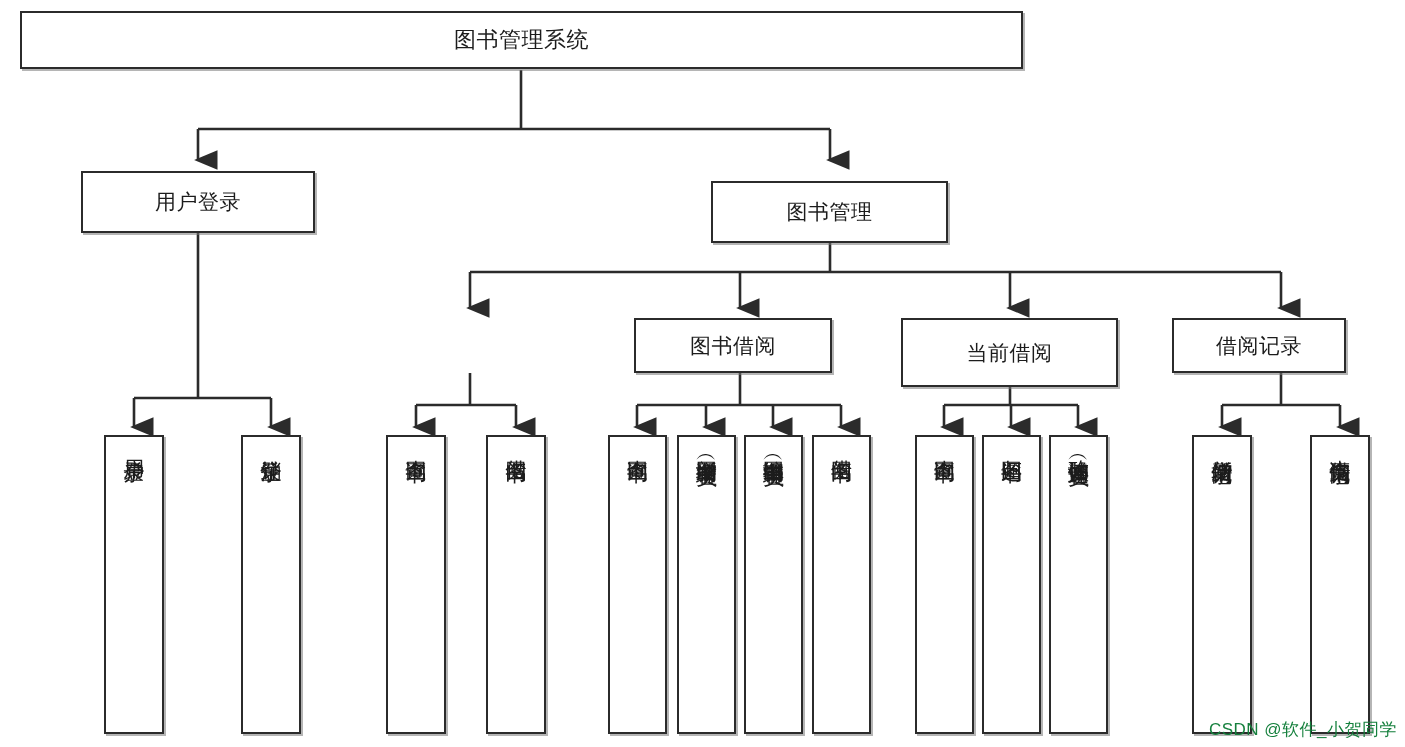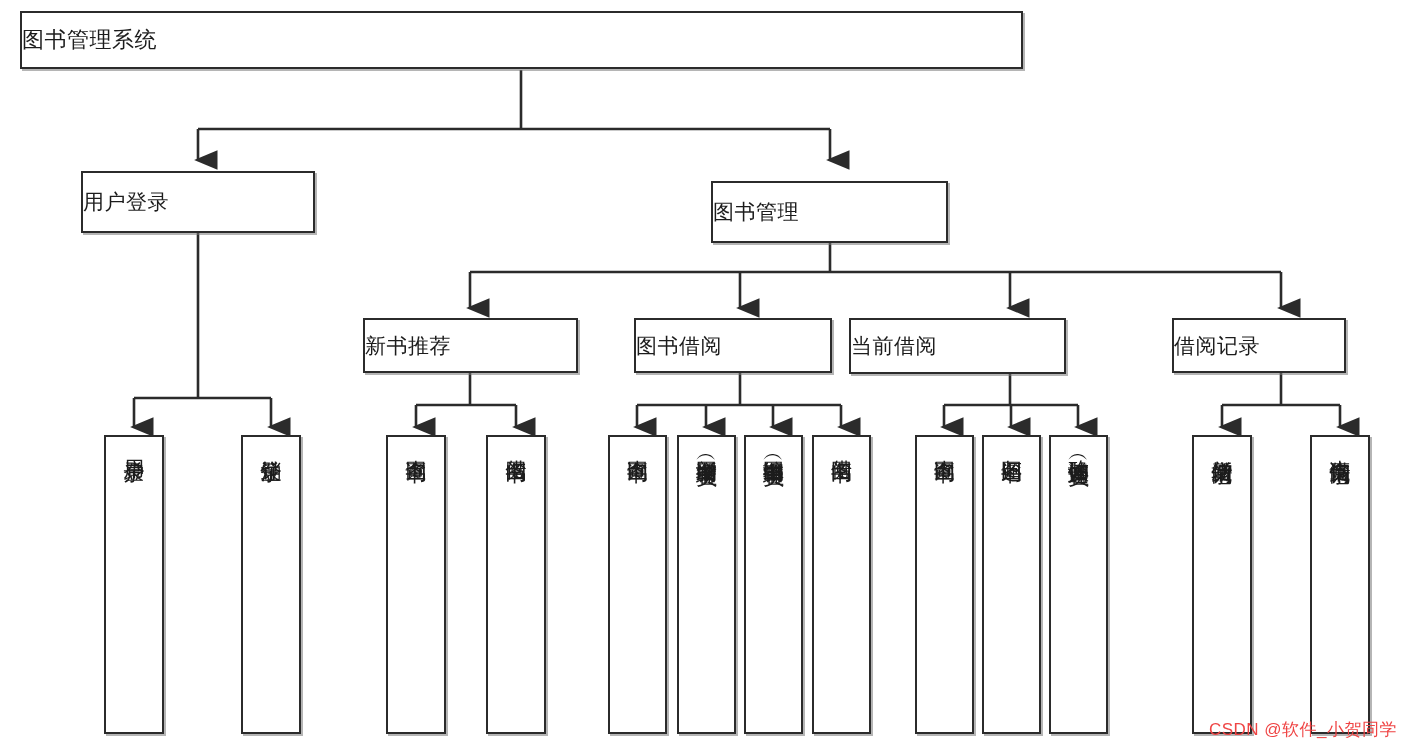--- a/index.html
+++ b/index.html
@@ -26,21 +26,21 @@
     pointer-events: none;
   }
   .node {
     position: absolute;
     box-sizing: border-box;
     background: #ffffff;
     border: 2px solid #2b2b2b;
     box-shadow: 2px 2px 0 0 rgba(120,120,120,0.55);
     display: flex;
     align-items: center;
-    justify-content: flex-start;
+    justify-content: center;
     color: #1c1c1c;
   }
   .node .label {
     text-align: center;
     line-height: 1.12;
     letter-spacing: 0.5px;
   }
   
   .node.h .label {
     font-size: 21px;
@@ -61,21 +61,21 @@
     font-size: 21px;
     line-height: 1.15;
     letter-spacing: 1px;
     max-height: 100%;
   }
   .watermark {
     position: absolute;
     right: 8px;
     bottom: 6px;
     font-size: 17px;
-    color: #ef4444;
+    color: #15803d;
     white-space: nowrap;
     letter-spacing: 0.5px;
   }
 </style>
 </head>
 <body>
 
 <div id="canvas">
 
   <svg id="edges" viewBox="0 0 1405 747" xmlns="http://www.w3.org/2000/svg">
@@ -133,29 +133,26 @@
   </div>
 
   <div class="node h" style="left:81px; top:171px; width:234px; height:62px;">
     <span class="label">用户登录</span>
   </div>
 
   <div class="node h" style="left:711px; top:181px; width:237px; height:62px;">
     <span class="label">图书管理</span>
   </div>
 
-  <div class="node h" style="left:363px; top:318px; width:215px; height:55px;">
-    <span class="label">新书推荐</span>
-  </div>
 
   <div class="node h" style="left:634px; top:318px; width:198px; height:55px;">
     <span class="label">图书借阅</span>
   </div>
 
-  <div class="node h" style="left:849px; top:318px; width:217px; height:56px;">
+  <div class="node h" style="left:901px; top:318px; width:217px; height:69px;">
     <span class="label">当前借阅</span>
   </div>
 
   <div class="node h" style="left:1172px; top:318px; width:174px; height:55px;">
     <span class="label">借阅记录</span>
   </div>
 
   <div class="node v" style="left:104px; top:435px; width:60px; height:299px;">
     <span class="label">用户登录</span>
   </div>

